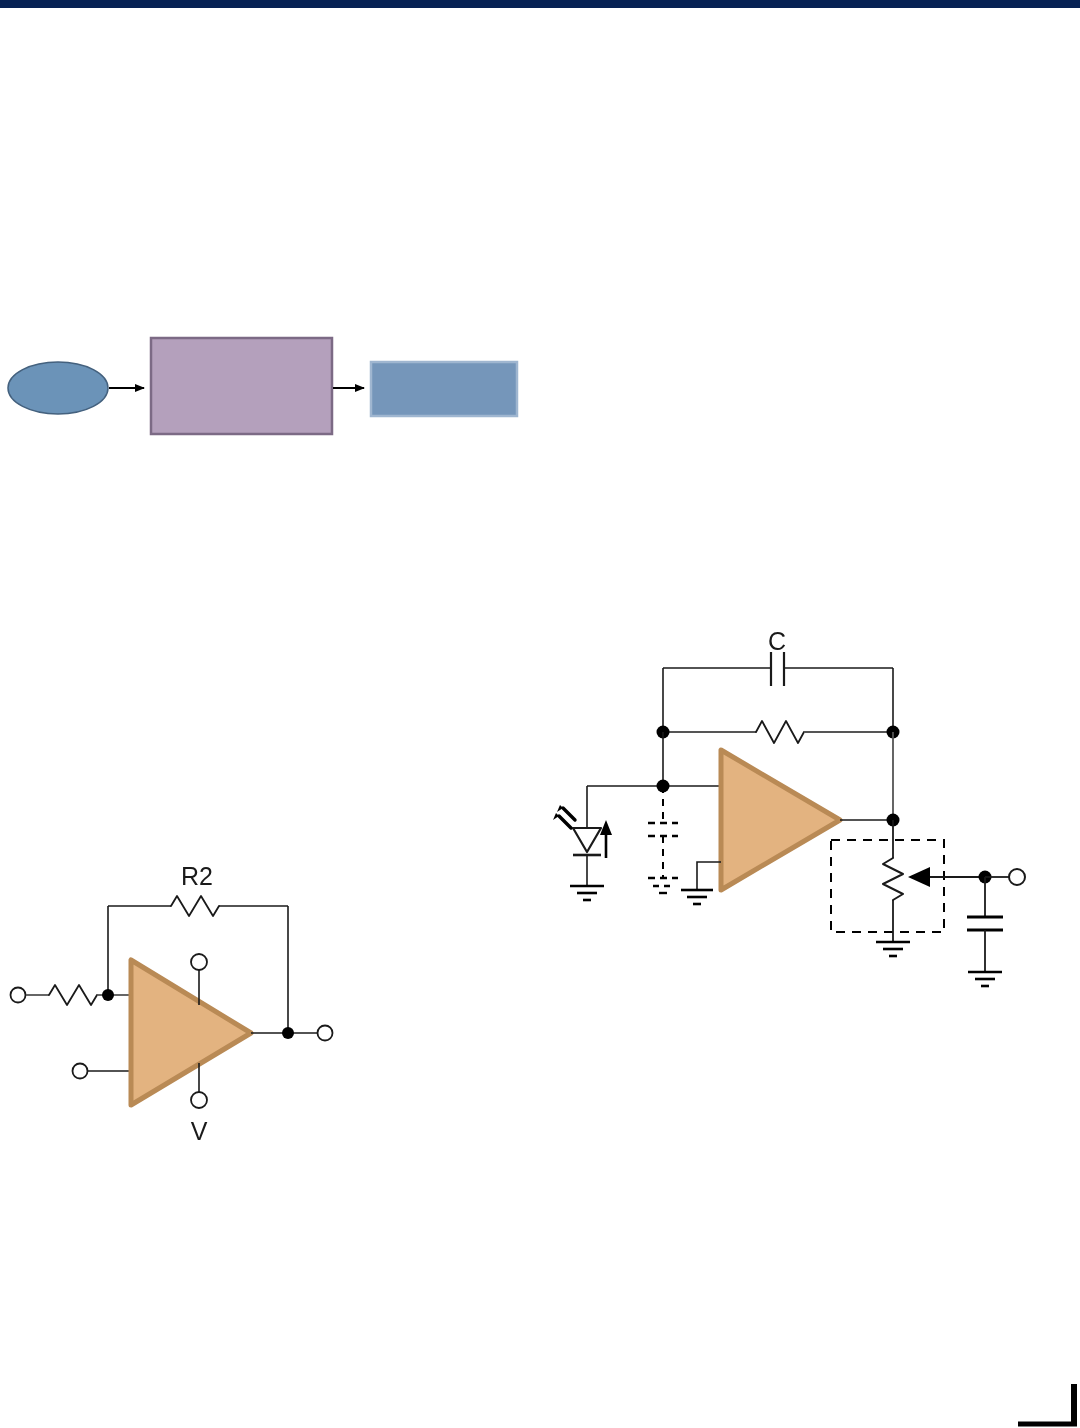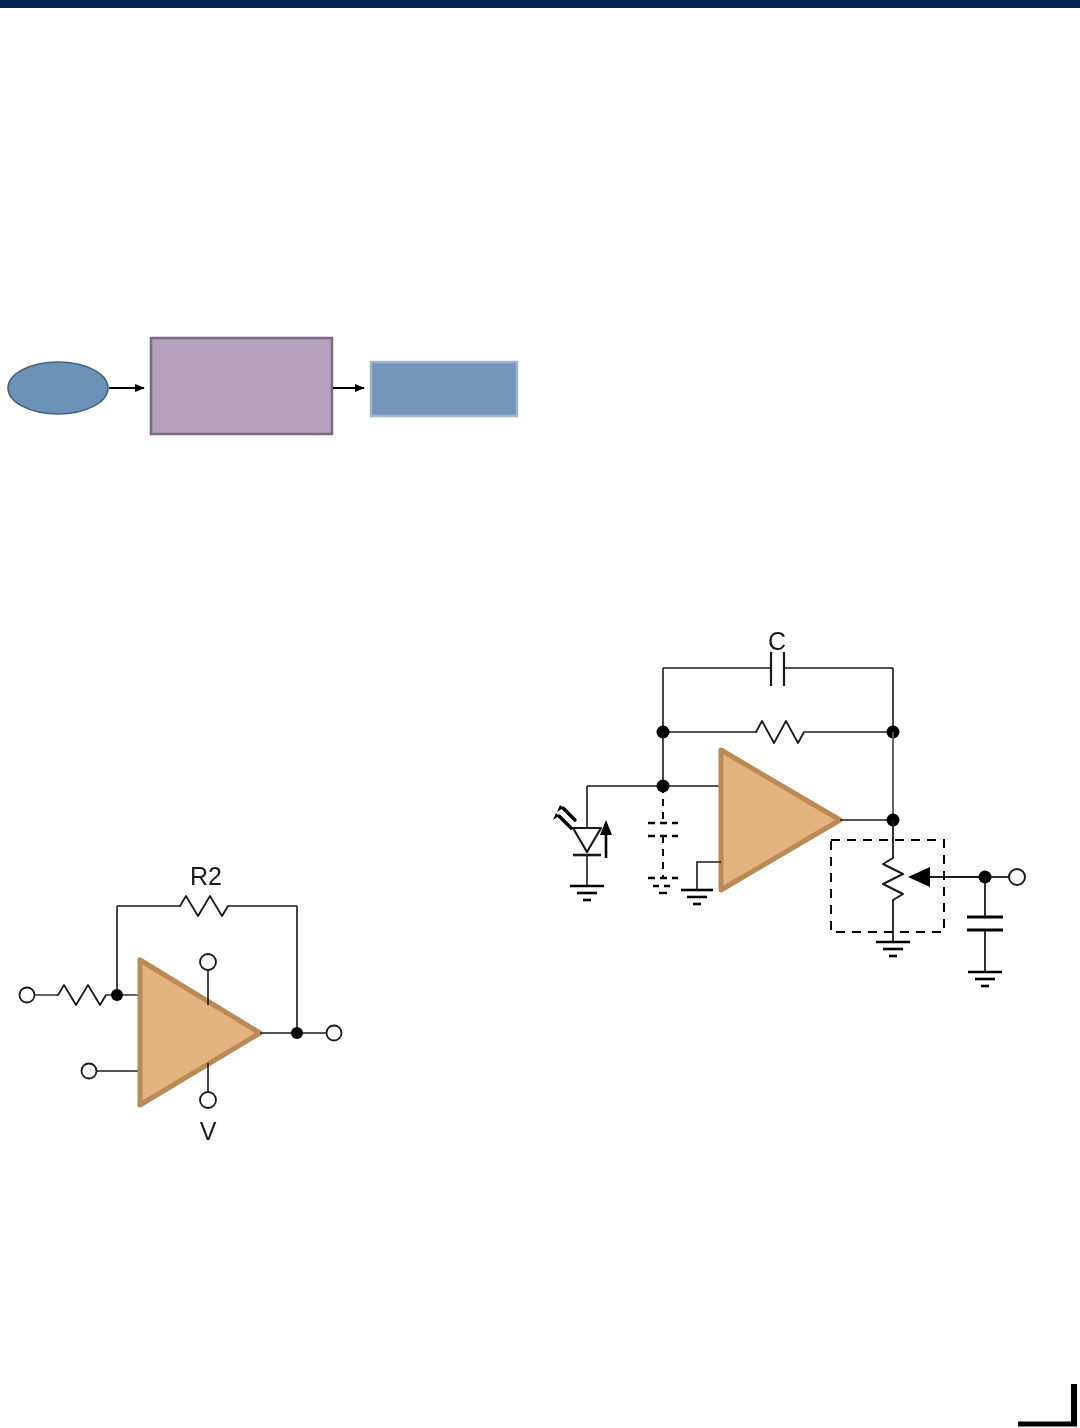--- a/index.html
+++ b/index.html
@@ -65,21 +65,21 @@
       <line x1="109" y1="68" x2="144" y2="68" stroke="#000000" stroke-width="2" marker-end="url(#fcArrow)"></line>
 
       <rect x="151" y="18" width="181" height="96" fill="#B4A0BC" stroke="#7C6A85" stroke-width="2.5"></rect>
 
       <line x1="333" y1="68" x2="364" y2="68" stroke="#000000" stroke-width="2" marker-end="url(#fcArrow)"></line>
 
       <rect x="371" y="42" width="146" height="54" fill="#7596BA" stroke="#9FB6D0" stroke-width="2.5"></rect>
     </svg>
   </div>
 
-  <div class="fig" style="left:10px; top:855px; width:400px; height:300px;">
+  <div class="fig" style="left:1px; top:855px; width:400px; height:300px;">
     <svg width="400" height="300" viewBox="0 0 400 300" xmlns="http://www.w3.org/2000/svg">
 
       <text class="lbl" x="196" y="30" text-anchor="middle">R2</text>
 
       <path d="M107,140 L107,51" fill="none" stroke="#1a1a1a" stroke-width="1.6"></path>
       <path d="M107,51 L170,51" fill="none" stroke="#1a1a1a" stroke-width="1.6"></path>
 
       <path d="M170,51 L176,41 L188,61 L200,41 L212,61 L218,51" fill="none" stroke="#1a1a1a" stroke-width="1.8" stroke-linejoin="round" stroke-linecap="round"></path>
       <path d="M218,51 L287,51" fill="none" stroke="#1a1a1a" stroke-width="1.6"></path>
       <path d="M287,51 L287,178" fill="none" stroke="#1a1a1a" stroke-width="1.6"></path>

